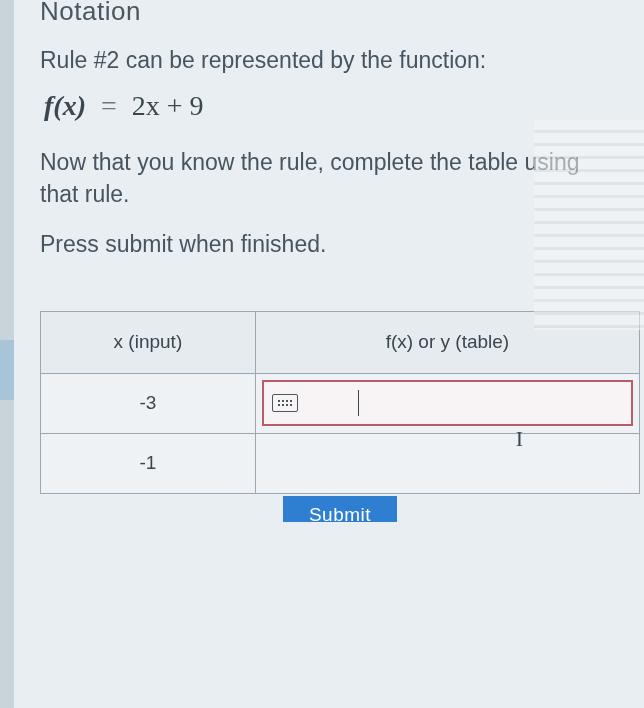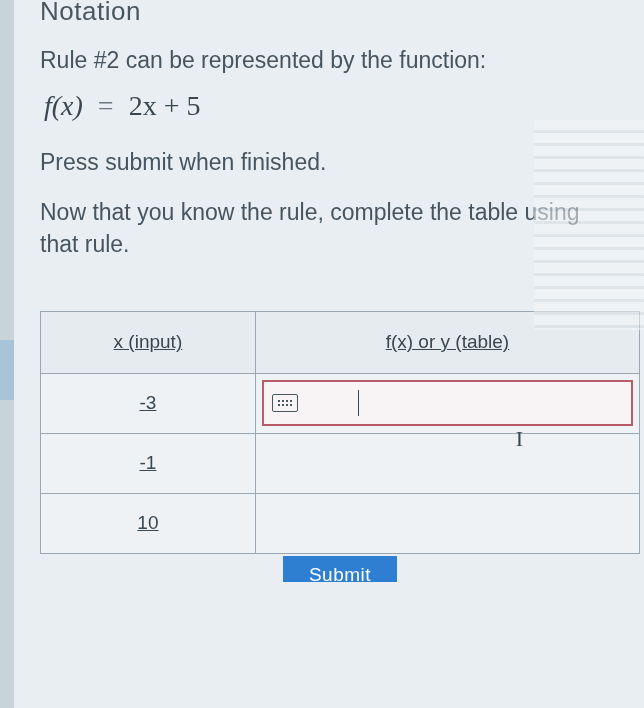--- a/index.html
+++ b/index.html
@@ -36,37 +36,36 @@
     font-size: 23px;
     color: #465560;
     line-height: 1.35;
   }
   .formula {
     font-size: 28px;
     color: #3a4750;
     margin: 14px 0 24px 4px;
     font-family: "Times New Roman", serif;
   }
-  .formula .fx { font-style: italic; }
+  .formula .fx { font-style: italic; font-weight: bold; }
   .formula .eq { color: #6b7882; margin: 0 8px; }
   .para {
     font-size: 23px;
     color: #465560;
     line-height: 1.4;
     margin-bottom: 18px;
   }
   .table-wrap {
     margin-top: 50px;
     width: 600px;
   }
   table {
     width: 100%;
     border-collapse: collapse;
     background: #eef2f5;
-    text-decoration: underline;
   }
   th, td {
     border: 1px solid #9aa8b3;
     text-align: center;
     font-weight: 400;
     color: #3a4750;
   }
   th {
     height: 62px;
     font-size: 19px;
@@ -161,25 +160,25 @@
 
 <div class="page">
 
   <div class="heading">Notation</div>
 
   <div class="intro">Rule #2 can be represented by the function:</div>
 
   <div class="formula">
     <span class="fx">f(x)</span>
     <span class="eq">=</span>
-    <span>2x + 5</span>
+    <span>2x + 9</span>
   </div>
 
+  <div class="para">Now that you know the rule, complete the table using that rule.</div>
   <div class="para">Press submit when finished.</div>
-  <div class="para">Now that you know the rule, complete the table using that rule.</div>
 
   <div class="table-wrap">
     <table>
       <thead>
         <tr>
           <th>x (input)</th>
           <th>f(x) or y (table)</th>
         </tr>
       </thead>
       <tbody>
@@ -201,24 +200,20 @@
               </span>
               <span class="cursor"></span>
             </div>
             <span class="ibeam">I</span>
           </td>
         </tr>
         <tr>
           <td>-1</td>
           <td></td>
         </tr>
-        <tr>
-          <td>10</td>
-          <td></td>
-        </tr>
       </tbody>
     </table>
 
     <div class="submit-wrap">
       <button>Submit</button>
     </div>
   </div>
 
 </div>
 

